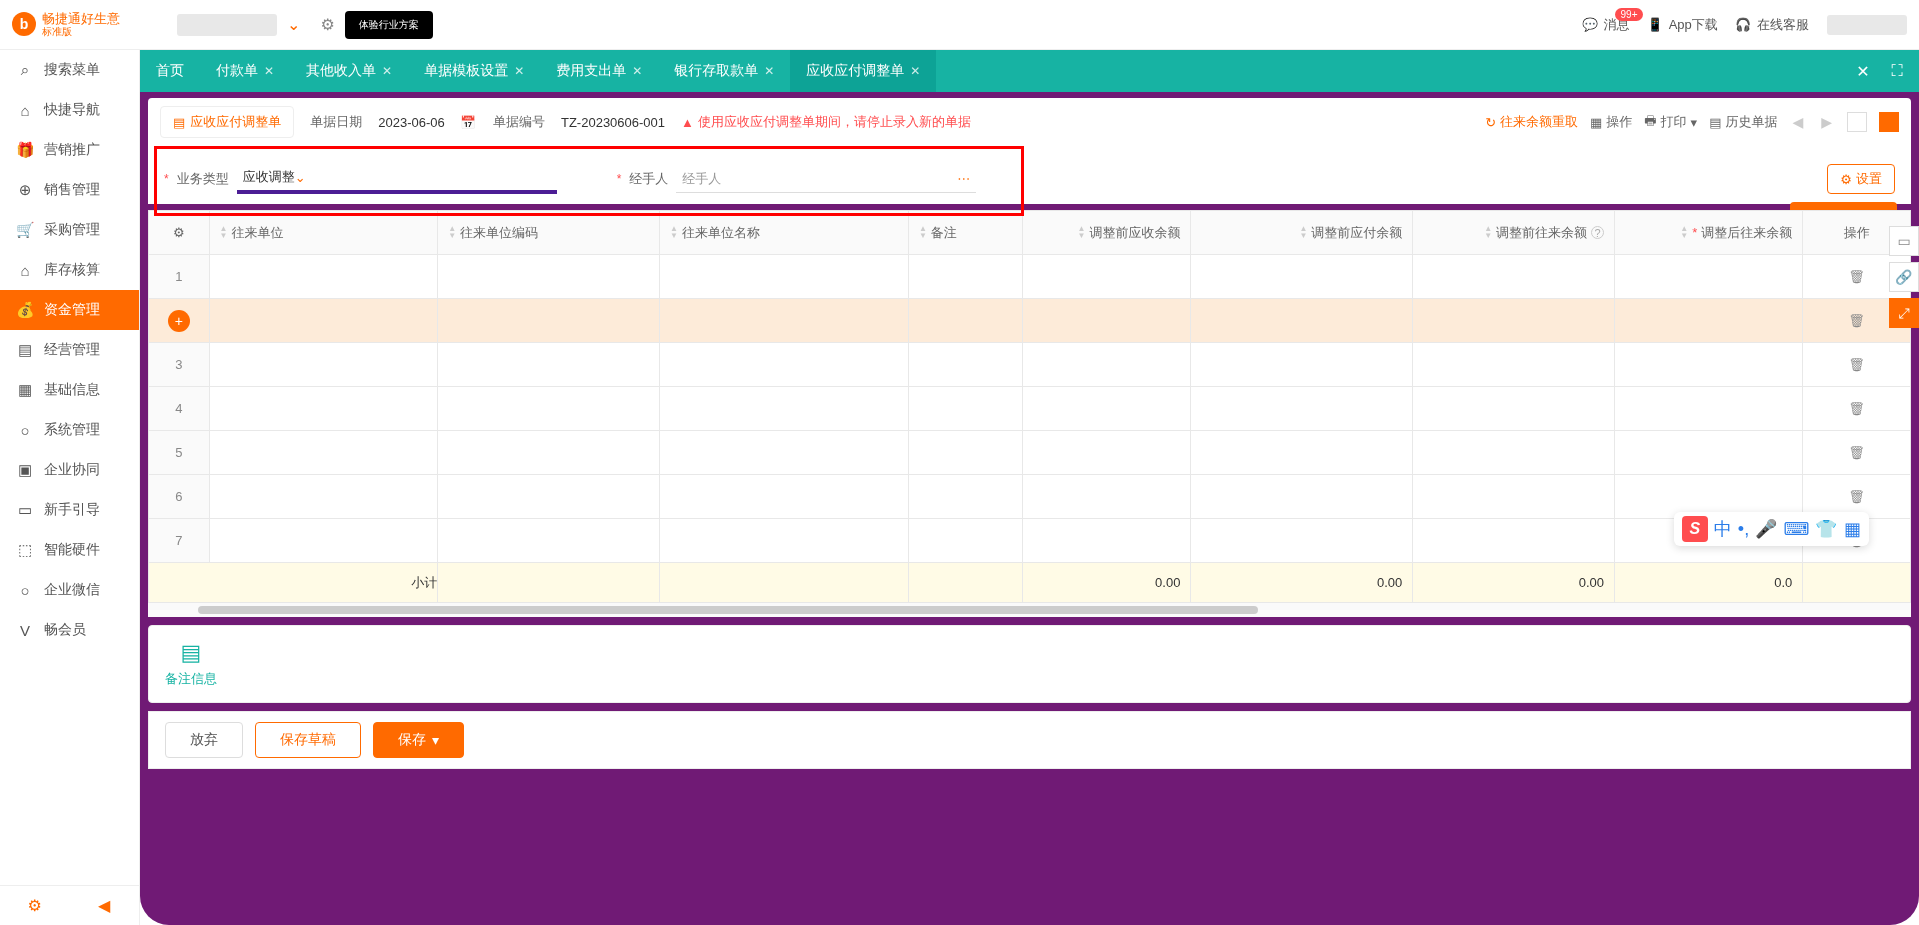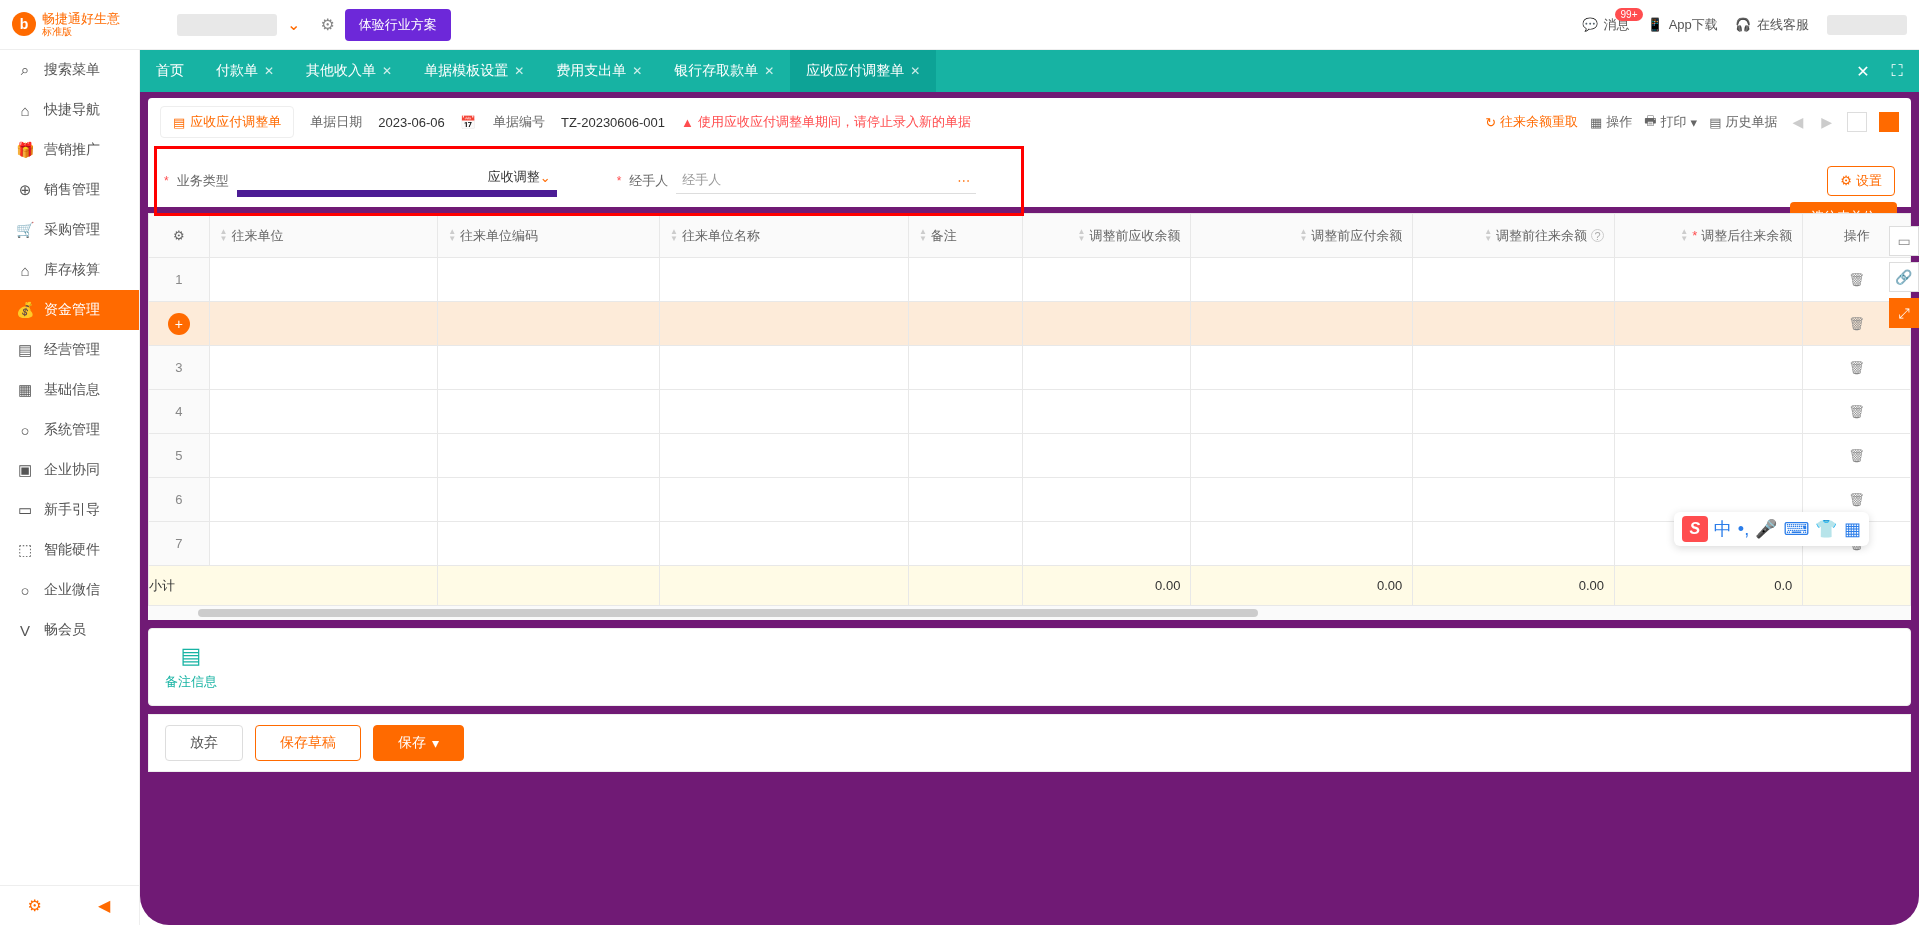--- a/index.html
+++ b/index.html
@@ -10,21 +10,21 @@
 .top-header { height: 50px; background: #fff; display: flex; align-items: center; padding: 0 12px; border-bottom: 1px solid #eee; }
 .logo-area { display: flex; align-items: center; gap: 6px; width: 135px; }
 .logo-circle { width: 24px; height: 24px; background: #ff6a00; border-radius: 50%; color: #fff; display: flex; align-items: center; justify-content: center; font-size: 14px; font-weight: bold; }
 .logo-text { display: flex; flex-direction: column; line-height: 1.1; }
 .logo-main { color: #ff6a00; font-size: 13px; font-weight: 500; }
 .logo-sub { color: #ff6a00; font-size: 10px; }
 .dropdown-area { display: flex; align-items: center; gap: 10px; margin-left: 30px; }
 .gray-box { width: 100px; height: 22px; background: #e8e8e8; border-radius: 3px; }
 .chev-down { color: #ff6a00; font-size: 16px; }
 .gear-btn { color: #888; font-size: 16px; margin-left: 10px; cursor: pointer; }
-.orange-btn { background: #6d28d9; color: #fff; border: none; padding: 7px 14px; border-radius: 4px; font-size: 13px; cursor: pointer; }
+.orange-btn { background: #000000; color: #fff; border: none; padding: 7px 14px; border-radius: 4px; font-size: 10px; cursor: pointer; }
 .header-right { margin-left: auto; display: flex; align-items: center; gap: 18px; color: #555; font-size: 13px; }
 .hr-item { display: flex; align-items: center; gap: 5px; cursor: pointer; position: relative; }
 .badge { background: #ff4d4f; color: #fff; font-size: 10px; padding: 1px 6px; border-radius: 10px; position: absolute; top: -8px; right: -14px; }
 .user-box { width: 80px; height: 20px; background: #e8e8e8; border-radius: 3px; }
 
 
 .body-row { flex: 1; display: flex; overflow: hidden; }
 
 
 .sidebar { width: 140px; background: #fff; display: flex; flex-direction: column; border-right: 1px solid #eee; }
@@ -59,21 +59,21 @@
 .view-toggle { width: 20px; height: 20px; border: 1px solid #ddd; cursor: pointer; }
 .view-toggle.on { background: #ff6a00; border-color: #ff6a00; }
 
 
 .form-box { background: #fff; margin: 0 8px; padding: 18px 16px 10px; position: relative; }
 .red-outline { border: 3px solid #ff0000; position: absolute; top: 0; left: 6px; width: 870px; height: 70px; pointer-events: none; z-index: 5; }
 .form-row { display: flex; align-items: center; gap: 60px; }
 .field { display: flex; align-items: center; gap: 8px; }
 .req { color: #ff4d4f; font-size: 12px; }
 .flab { color: #666; font-size: 13px; }
-.f-select { width: 320px; border-bottom: 7px solid #4c1d95; padding: 4px 6px; color: #333; font-size: 13px; display: flex; justify-content: flex-end; align-items: center; }
+.f-select { width: 320px; border-bottom: 4px solid #4c1d95; padding: 4px 6px; color: #333; font-size: 13px; display: flex; justify-content: flex-start; align-items: center; }
 .f-select .chev { color: #ff6a00; }
 .f-input { width: 300px; border-bottom: 1px solid #ddd; padding: 4px 6px; color: #999; font-size: 13px; display: flex; justify-content: space-between; align-items: center; }
 .f-input .dots { color: #ff6a00; }
 .settings-btn { margin-left: auto; border: 1px solid #ff6a00; color: #ff6a00; padding: 5px 12px; border-radius: 4px; font-size: 13px; display: flex; align-items: center; gap: 4px; cursor: pointer; }
 .detail-label { color: #ff4d4f; font-size: 12px; margin-top: 12px; position: relative; z-index: 1; }
 .select-unit-btn { position: absolute; right: 14px; top: 56px; background: #ff6a00; color: #fff; border: none; padding: 6px 21px; border-radius: 4px; font-size: 13px; cursor: pointer; }
 
 
 .table-wrap { background: #fff; margin: 6px 8px 0; position: relative; }
 .tbl { width: 100%; border-collapse: collapse; font-size: 13px; }
@@ -469,21 +469,21 @@
                 <td></td>
                 <td></td>
                 <td></td>
                 <td></td>
                 <td></td>
                 <td class="op-cell"><span class="trash">🗑</span></td>
               </tr>
             </tbody>
           <tfoot>
             <tr class="subtotal">
-              <td colspan="2" style="text-align:left">小计</td>
+              <td colspan="2" style="text-align:right">小计</td>
               <td></td>
                 <td></td>
                 <td></td>
               <td class="val">0.00</td>
               <td class="val">0.00</td>
               <td class="val">0.00</td>
               <td class="val">0.0</td>
               <td></td>
             </tr>
           </tfoot>

